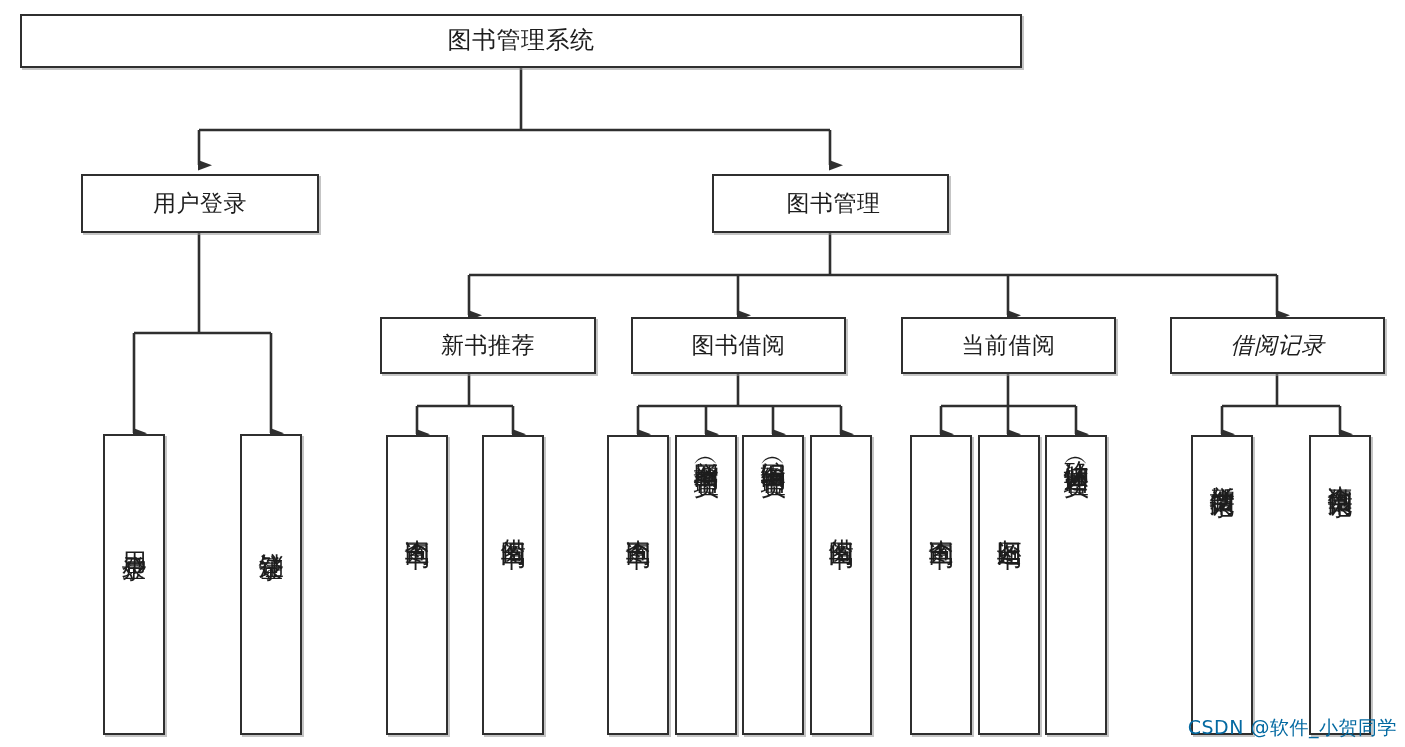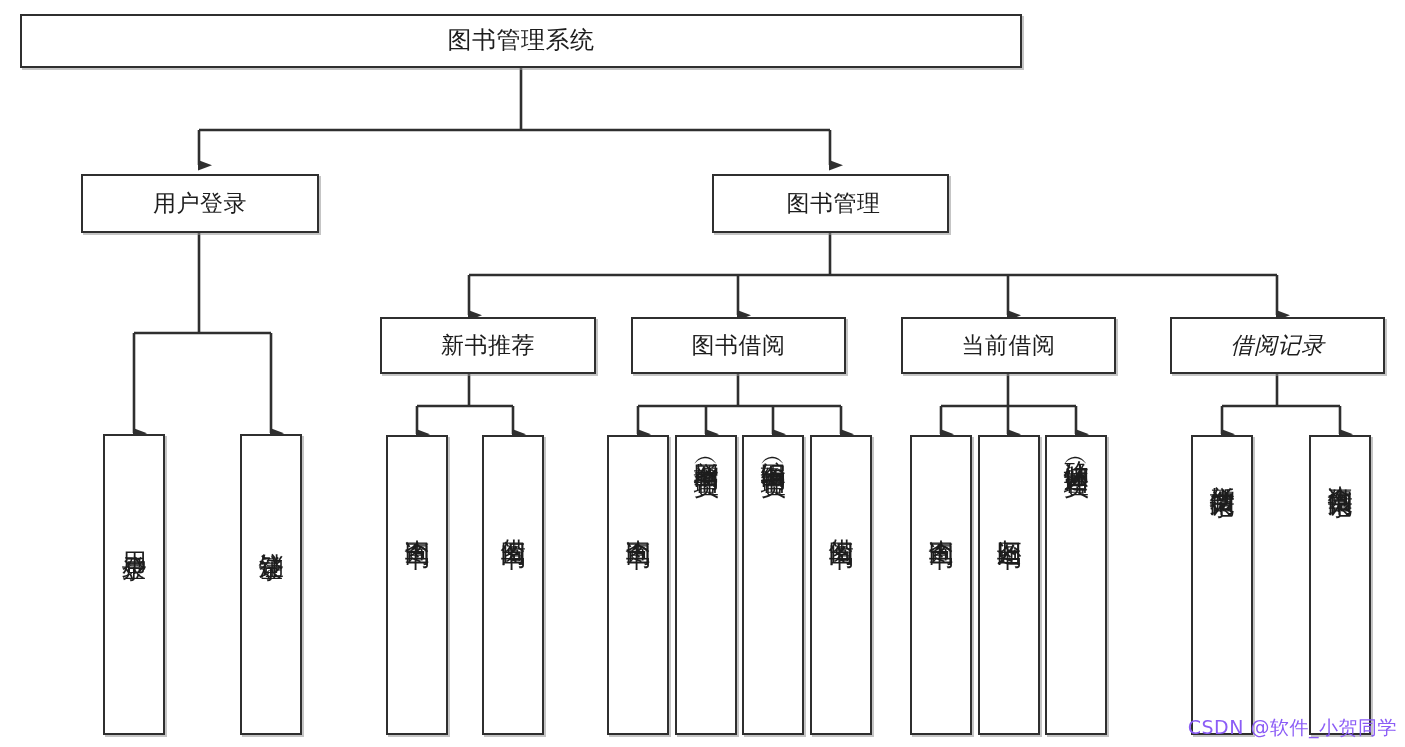--- a/index.html
+++ b/index.html
@@ -72,21 +72,21 @@
     margin-top: 78px;
   }
   .node.vert.low-text .lbl {
     margin-top: 92px;
   }
   .watermark {
     position: absolute;
     right: 8px;
     bottom: 6px;
     font-size: 19px;
-    color: #8b5cf6;
+    color: #0369a1;
     letter-spacing: 0.5px;
     z-index: 5;
     white-space: nowrap;
   }
 </style>
 </head>
 <body>
 
 <div id="canvas">
 

